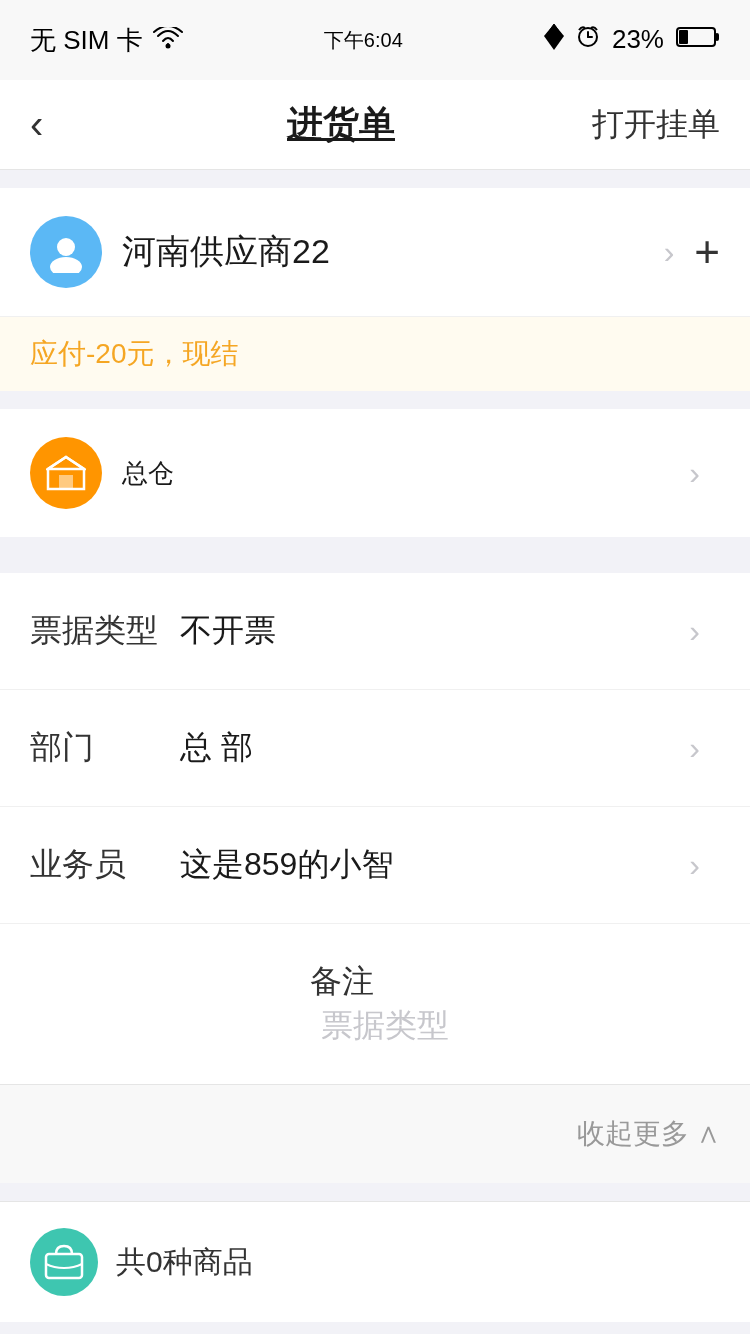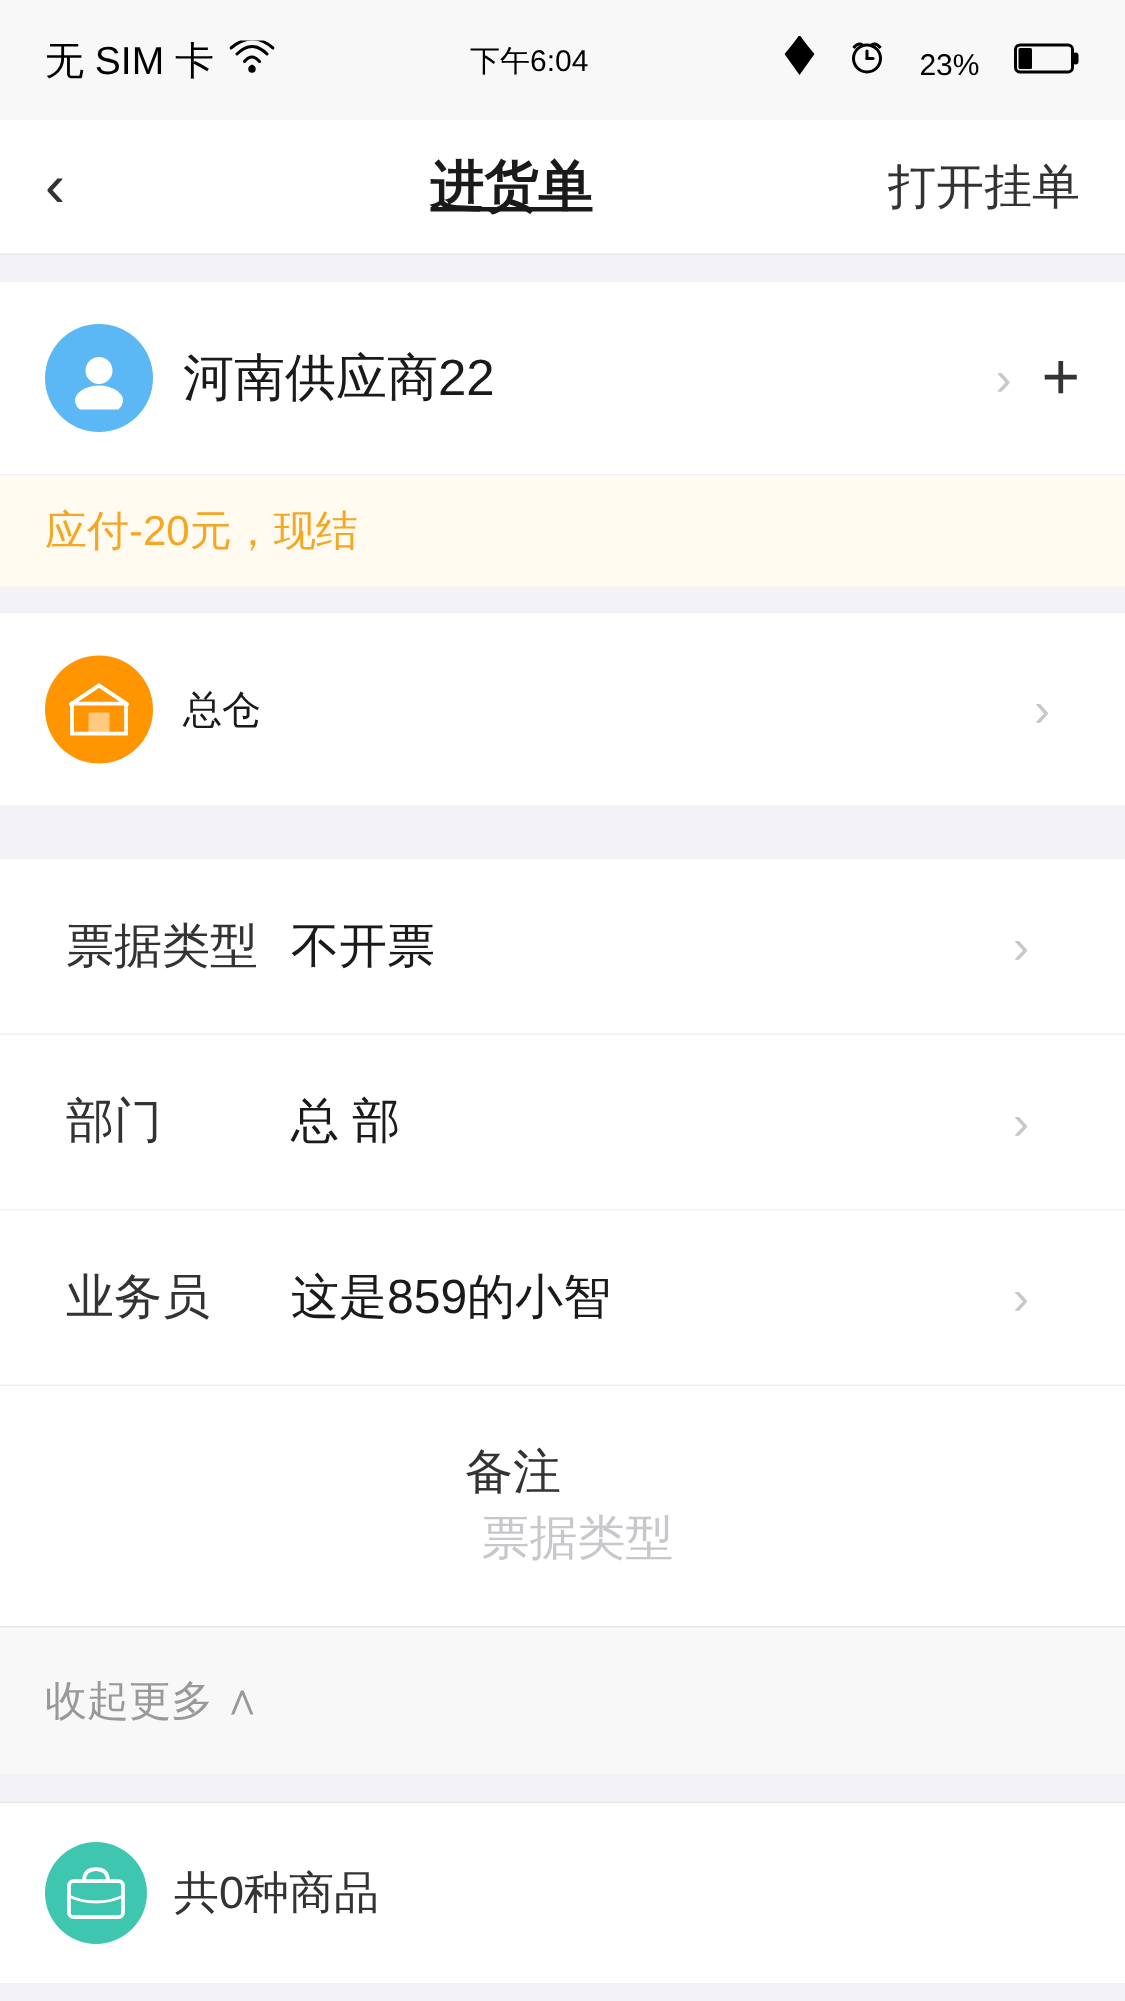--- a/index.html
+++ b/index.html
@@ -19,21 +19,21 @@
       background: #f8f8f8;
       display: flex;
       align-items: center;
       justify-content: space-between;
       padding: 0 30px;
       font-size: 28px;
       color: #000;
     }
     .status-left { display: flex; align-items: center; gap: 10px; font-size: 26px; }
     .status-center { font-size: 20px; font-weight: 500; }
-    .status-right { display: flex; align-items: flex-end; gap: 23px; font-size: 20px; }
+    .status-right { display: flex; align-items: flex-start; gap: 12px; font-size: 26px; }
 
     
     .nav-bar {
       width: 750px;
       height: 90px;
       background: #fff;
       display: flex;
       align-items: center;
       justify-content: space-between;
       padding: 0 30px;
@@ -124,21 +124,21 @@
     }
 
     
     .form-section {
       background: #fff;
       margin-top: 18px;
     }
     .form-row {
       display: flex;
       align-items: center;
-      padding: 36px 44px;
+      padding: 36px 30px;
       border-bottom: 1px solid #f0f0f0;
       background: #fff;
       justify-content: space-between;
     }
     .form-row:last-child {
       border-bottom: none;
       flex-direction: column;
     }
     .form-label {
       font-size: 32px;
@@ -153,21 +153,21 @@
       margin-left: 20px;
     }
     .form-value.placeholder {
       color: #c7c7cc;
     }
 
     
     .collapse-row {
       background: #f8f8f8;
       padding: 30px;
-      text-align: left;
+      text-align: right;
       font-size: 28px;
       color: #999;
       border-top: 1px solid #e5e5e5;
     }
 
     
     .bottom-bar {
       background: #fff;
       padding: 26px 30px;
       display: flex;

